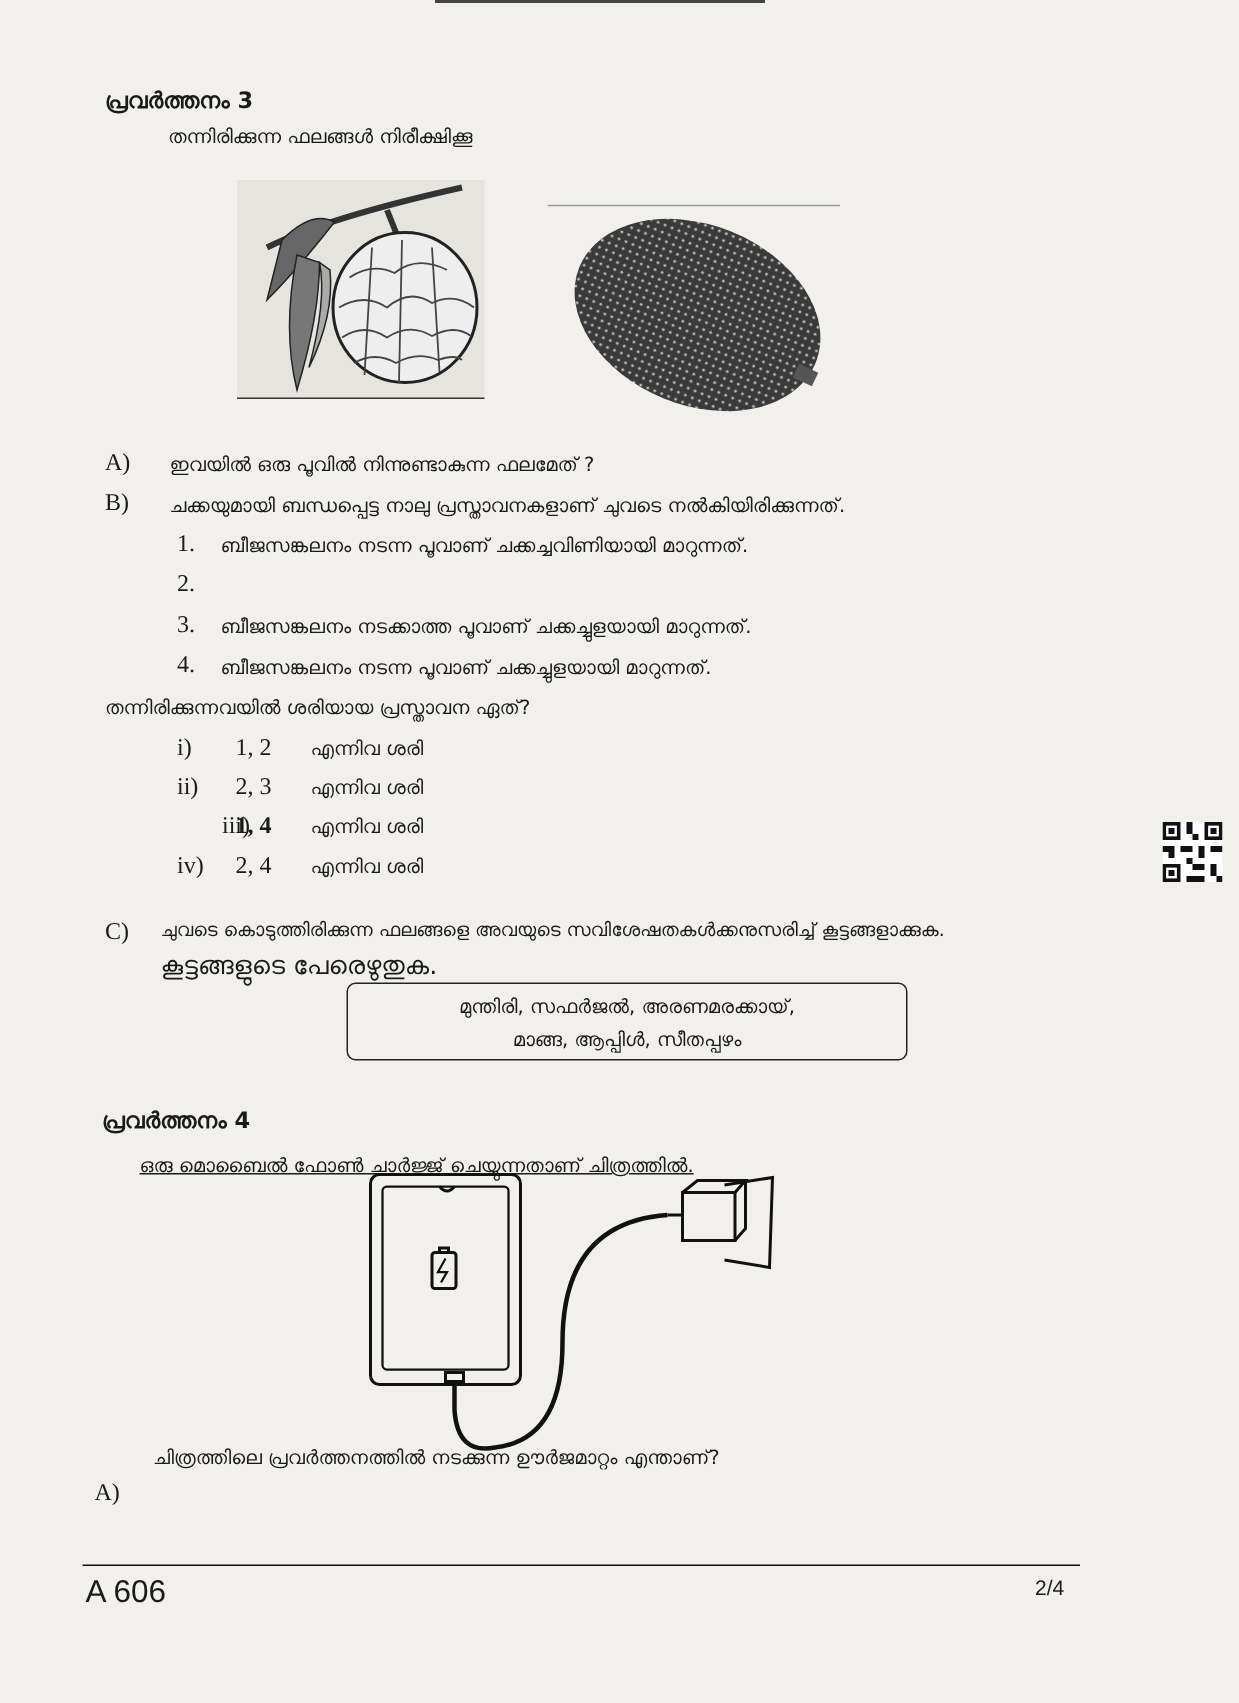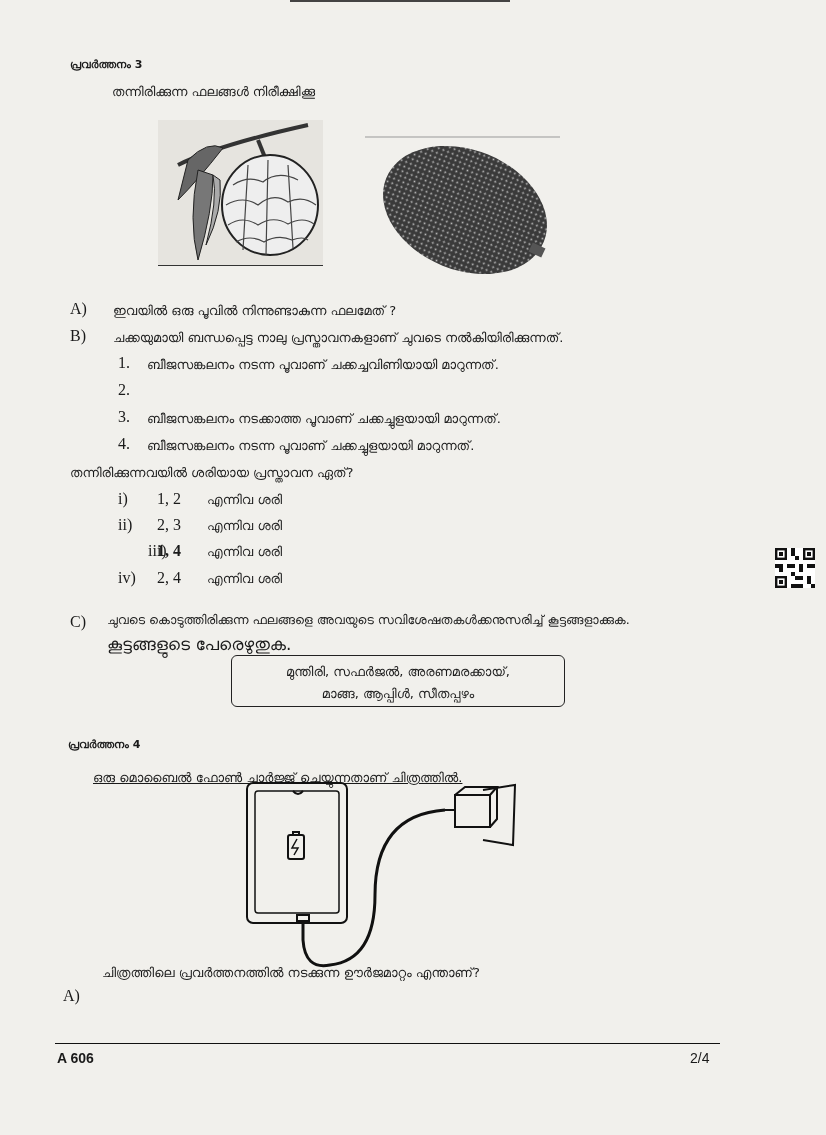--- a/index.html
+++ b/index.html
@@ -7,23 +7,23 @@
     width:826px; height:1135px; position:relative; overflow:hidden;
     background:#f1f0ec;
     font-family:"DejaVu Sans", sans-serif;
     color:#1a1a1a;
   }
   .page { position:absolute; left:0; top:0; width:826px; height:1135px; }
   .abs { position:absolute; }
   .ml { font-family:"DejaVu Sans", sans-serif; font-size:13px; white-space:nowrap; }
   .roman { font-family:"Liberation Serif", "DejaVu Serif", serif; font-size:16px; }
   .label { font-family:"Liberation Serif", serif; font-size:16px; }
-  .heading { font-family:"DejaVu Sans", sans-serif; font-size:11px; font-weight:bold; }
+  .heading { font-family:"DejaVu Sans", sans-serif; font-size:15px; font-weight:bold; }
   .fruit-box {
-    position:absolute; left:231px; top:655px; width:334px; height:52px;
+    position:absolute; left:231px; top:655px; width:374px; height:52px;
     border:1.5px solid #222; border-radius:6px; text-align:center;
     box-sizing:border-box; padding-top:5px;
   }
   .fruit-box div { font-size:13px; line-height:22px; }
   .footer-line { position:absolute; left:55px; top:1043px; width:665px; height:0; border-top:1.5px solid #111; }
   .top-line { position:absolute; left:290px; top:0; width:220px; height:0; border-top:2px solid #444; }
   svg { display:block; }
 </style>
 </head>
 <body>
@@ -155,15 +155,15 @@
         <path d="M220 20 L230 12 L262 12 L255 20 M255 52 L262 44 L262 12"></path>
         <path d="M248 15 L280 10 L278 70 L248 65"></path>
       </g>
     </svg>
   </div>
 
   <div class="abs label" style="left:63px;top:987px;">A)</div>
   <div class="abs ml" style="left:102px;top:965px;">ചിത്രത്തിലെ പ്രവർത്തനത്തിൽ നടക്കുന്ന ഊർജമാറ്റം എന്താണ്?</div>
 
   <div class="footer-line"></div>
-  <div class="abs" style="left:57px;top:1050px;font-family:'Liberation Sans',sans-serif;font-weight:bold;font-size:14px;">A 606</div>
+  <div class="abs" style="left:57px;top:1050px;font-family:'Liberation Sans',sans-serif;font-weight:normal;font-size:21px;">A 606</div>
   <div class="abs" style="left:690px;top:1050px;font-family:'Liberation Sans',sans-serif;font-size:14px;">2/4</div>
 </div>
 
 </body></html>

